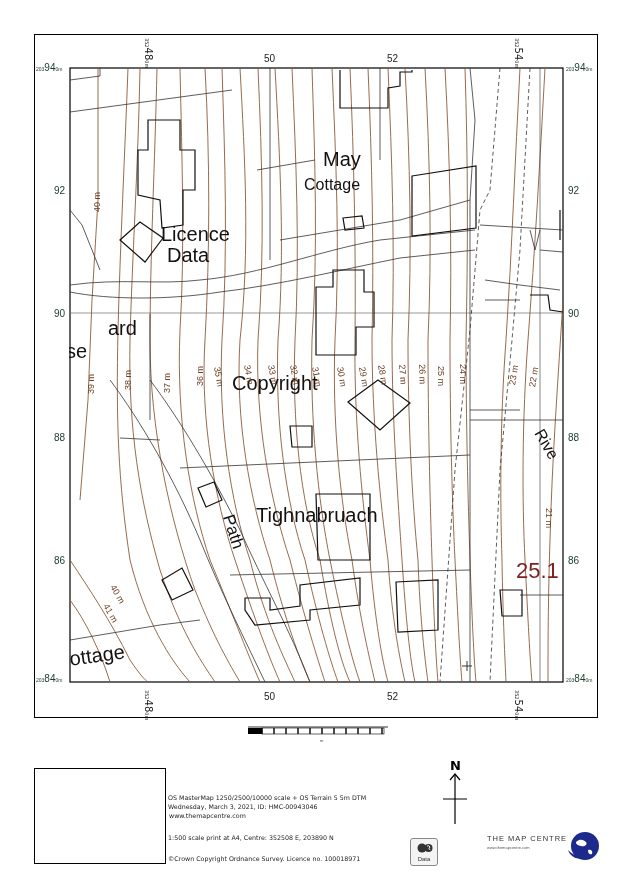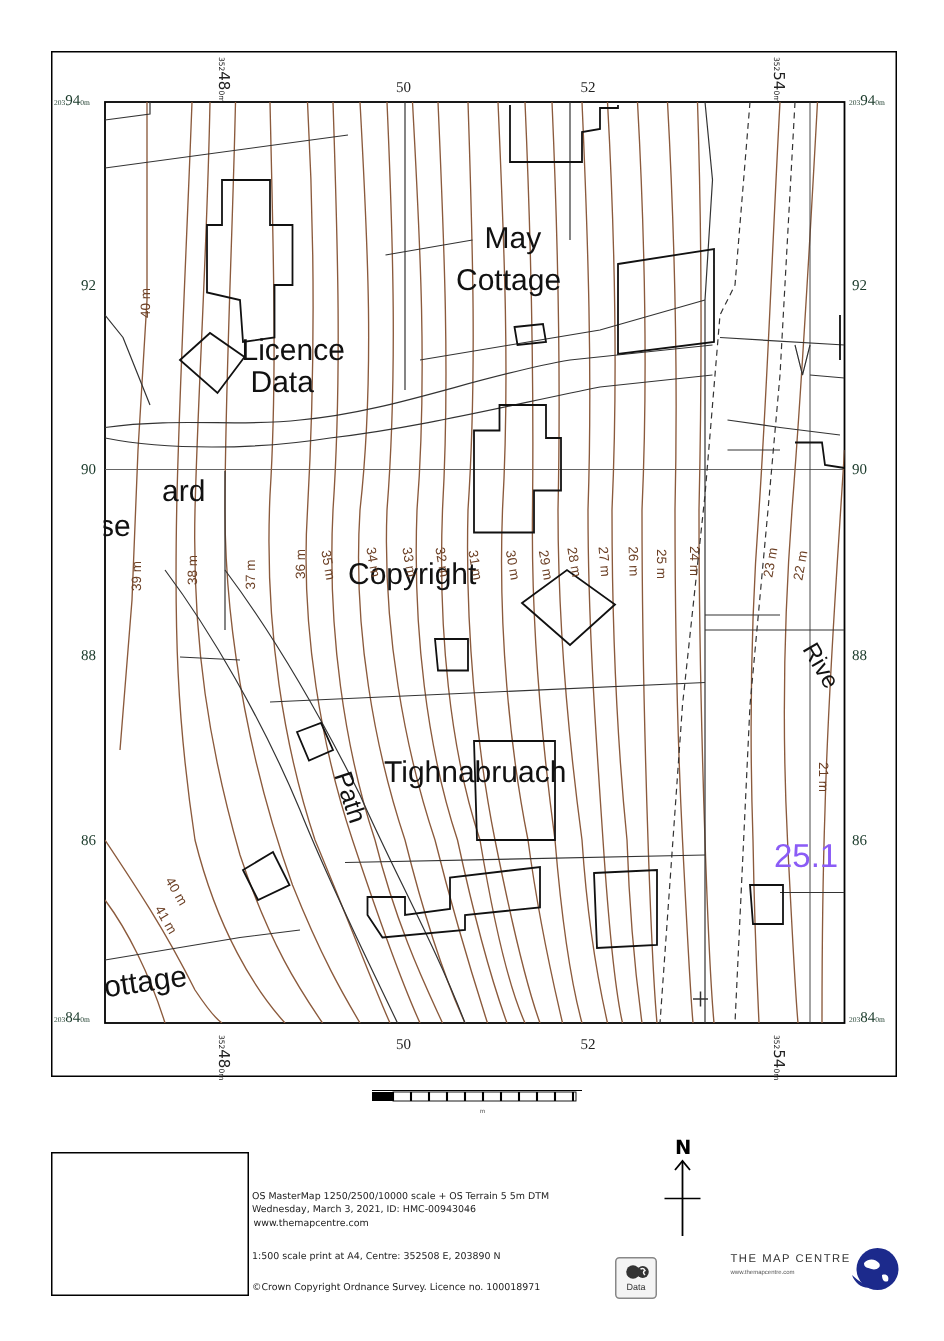--- a/index.html
+++ b/index.html
@@ -1,19 +1,19 @@
 <!DOCTYPE html>
 <html><head>
 <meta charset="utf-8">
 <style>
   html, body { margin:0; padding:0; background:#ffffff; }
   body { width:629px; height:894px; position:relative; overflow:hidden; font-family:"Liberation Sans", sans-serif; }
   .frame { position:absolute; left:34px; top:34px; width:564px; height:684px; border:1px solid #000; box-sizing:border-box; }
   svg.map { position:absolute; left:0; top:0; }
-  .gridlbl { position:absolute; font-family:Liberation Serif, serif; font-size:10px; color:#1a3a2a; }
+  .gridlbl { position:absolute; font-family:Liberation Sans, sans-serif; font-size:10px; color:#1a3a2a; }
   .gridlbl small { font-size:5px; }
   .vlbl { position:absolute; font-family:"DejaVu Sans", sans-serif; font-size:10px; color:#222; transform:rotate(90deg); transform-origin:left top; white-space:nowrap; }
   .vlbl small { font-size:5px; }
   .legend-box { position:absolute; left:34px; top:768px; width:132px; height:96px; border:1px solid #000; box-sizing:border-box; }
   .info { position:absolute; left:168px; font-family:"DejaVu Sans", sans-serif; font-size:6.3px; color:#222; white-space:nowrap; line-height:8px; }
   .north { position:absolute; left:438px; top:758px; width:36px; height:70px; }
   .os-logo { position:absolute; left:410px; top:838px; width:28px; height:28px; border:1px solid #888; border-radius:3px; box-sizing:border-box; background:#f4f4f4; }
   .os-logo .circles { position:absolute; left:6px; top:4px; width:16px; height:10px; }
   .os-logo .txt { position:absolute; left:0; right:0; top:17px; text-align:center; font-size:6px; color:#333; }
   .tmc { position:absolute; left:487px; top:834px; font-family:Liberation Sans, sans-serif; }
@@ -122,31 +122,31 @@
     </g>
 
     <g stroke="#333" stroke-width="1">
       <line x1="462" y1="666" x2="472" y2="666"></line>
       <line x1="467" y1="661" x2="467" y2="671"></line>
     </g>
   </g>
 </svg>
 
 <div style="position:absolute;left:323px;top:148px;font-size:20px;color:#111;">May</div>
-<div style="position:absolute;left:304px;top:176px;font-size:20px;color:#111;">Cottage</div>
+<div style="position:absolute;left:304px;top:176px;font-size:16px;color:#111;">Cottage</div>
 <div style="position:absolute;left:161px;top:223px;font-size:20px;color:#111;">Licence</div>
 <div style="position:absolute;left:167px;top:244px;font-size:20px;color:#111;">Data</div>
 <div style="position:absolute;left:232px;top:372px;font-size:20px;color:#111;">Copyright</div>
 <div style="position:absolute;left:256px;top:466px;font-size:20px;color:#111;margin-top:38px;">Tighnabruach</div>
 <div style="position:absolute;left:219px;top:512px;font-size:17px;color:#111;transform:rotate(72deg);transform-origin:left top;left:237px;">Path</div>
 <div style="position:absolute;left:72px;top:317px;font-size:20px;color:#111;padding-left:36px;">ard</div>
 <div style="position:absolute;left:72px;top:340px;font-size:20px;color:#111;clip-path:inset(0 0 0 3px);margin-left:-6px;">se</div>
 <div style="position:absolute;left:68px;top:648px;font-size:20px;color:#111;transform:rotate(-8deg);transform-origin:left top;">ottage</div>
 <div style="position:absolute;left:546px;top:426px;font-size:16px;color:#111;transform:rotate(60deg);transform-origin:left top;">Rive</div>
-<div style="position:absolute;left:516px;top:558px;font-size:22px;color:#8b5cf6;">25.1</div>
+<div style="position:absolute;left:516px;top:558px;font-size:22px;color:#7f1d1d;">25.1</div>
 
 <div style="position:absolute;left:92px;top:190px;font-size:9px;color:#6b3f24;transform:rotate(-90deg);transform-origin:left top;top:212px;">40 m</div>
 <div style="position:absolute;left:86px;top:394px;font-size:9px;color:#6b3f24;transform:rotate(-90deg);transform-origin:left top;">39 m</div>
 <div style="position:absolute;left:123px;top:390px;font-size:9px;color:#6b3f24;transform:rotate(-90deg);transform-origin:left top;">38 m</div>
 <div style="position:absolute;left:162px;top:393px;font-size:9px;color:#6b3f24;transform:rotate(-90deg);transform-origin:left top;">37 m</div>
 <div style="position:absolute;left:195px;top:386px;font-size:9px;color:#6b3f24;transform:rotate(-90deg);transform-origin:left top;">36 m</div>
 <div style="position:absolute;left:222px;top:366px;font-size:9px;color:#6b3f24;transform:rotate(80deg);transform-origin:left top;">35 m</div>
 <div style="position:absolute;left:252px;top:364px;font-size:9px;color:#6b3f24;transform:rotate(80deg);transform-origin:left top;">34 m</div>
 <div style="position:absolute;left:276px;top:364px;font-size:9px;color:#6b3f24;transform:rotate(80deg);transform-origin:left top;">33 m</div>
 <div style="position:absolute;left:298px;top:364px;font-size:9px;color:#6b3f24;transform:rotate(80deg);transform-origin:left top;">32 m</div>

